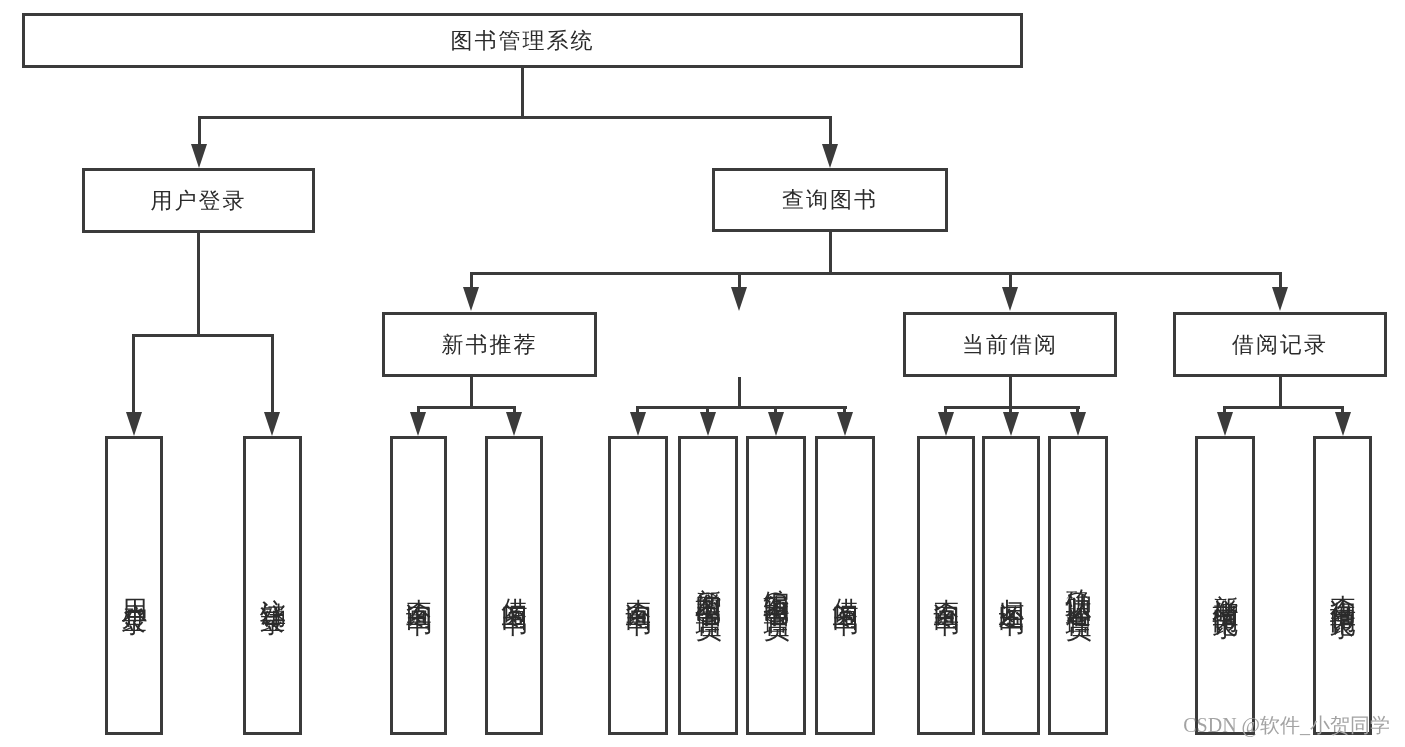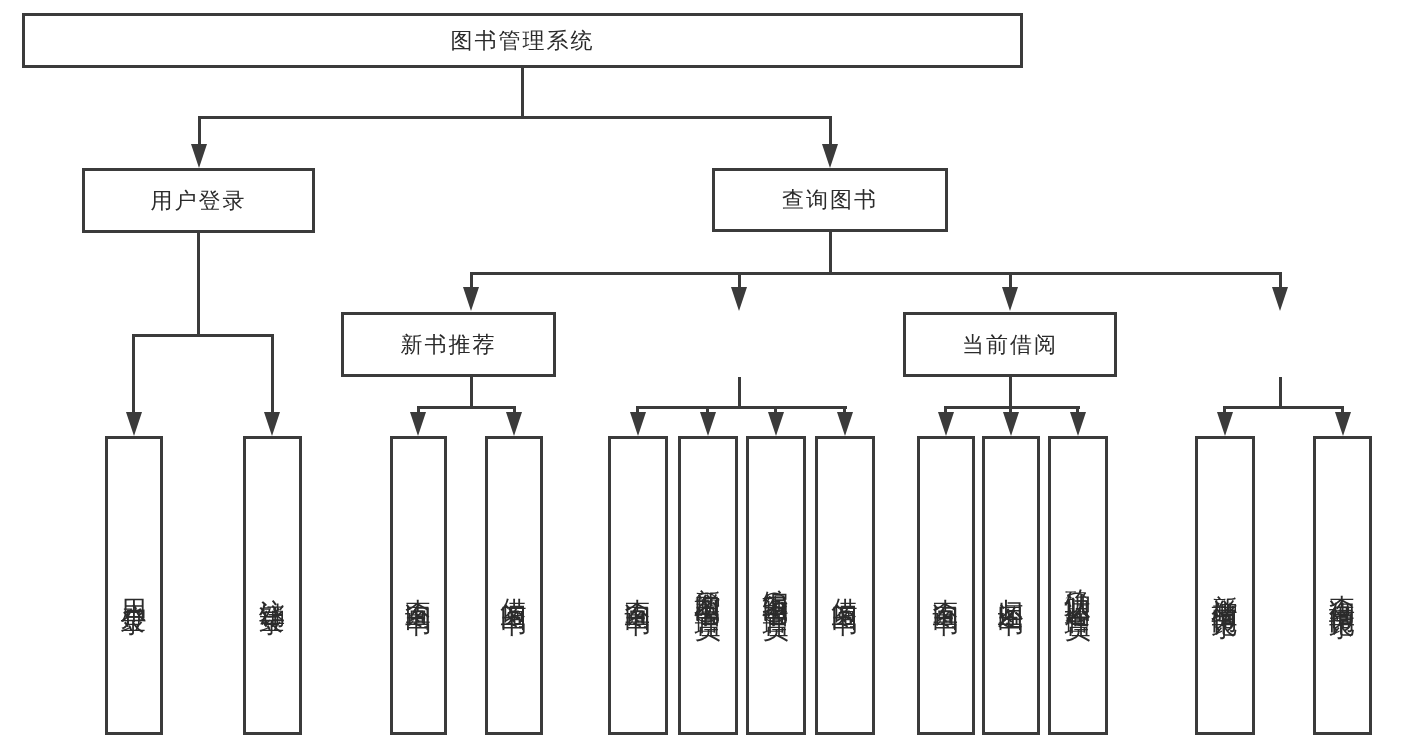--- a/index.html
+++ b/index.html
@@ -6,21 +6,21 @@
     --line:#3b3b3b;
     --text:#2b2b2b;
     --wm:#a3a3a3;
     --bg:#ffffff;
   }
   html,body{margin:0;padding:0;background:var(--bg);}
   #canvas{
     position:relative;
     width:1405px;height:747px;
     background:var(--bg);
-    font-family:Liberation Sans, sans-serif;
+    font-family:Liberation Serif, serif;
     color:var(--text);
     overflow:hidden;
   }
   .box{
     position:absolute;
     box-sizing:border-box;
     border:3px solid var(--line);
     background:var(--bg);
     display:flex;align-items:center;justify-content:center;
   }
@@ -90,25 +90,28 @@
   <div class="hline" style="left:470px;top:272px;width:812px;"></div>
   <div class="vline" style="left:470px;top:274px;height:18px;"></div>
   <div class="tri" style="left:463px;top:287px;"></div>
   <div class="vline" style="left:738px;top:274px;height:18px;"></div>
   <div class="tri" style="left:731px;top:287px;"></div>
   <div class="vline" style="left:1009px;top:274px;height:18px;"></div>
   <div class="tri" style="left:1002px;top:287px;"></div>
   <div class="vline" style="left:1279px;top:274px;height:18px;"></div>
   <div class="tri" style="left:1272px;top:287px;"></div>
 
-  <div class="box hbox" style="left:341px;top:312px;width:215px;height:65px;">
+  <div class="box hbox" style="left:382px;top:312px;width:215px;height:65px;">
     <span>新书推荐</span>
   </div>
   <div class="box hbox" style="left:903px;top:312px;width:214px;height:65px;">
     <span>当前借阅</span>
+  </div>
+  <div class="box hbox" style="left:1173px;top:312px;width:214px;height:65px;">
+    <span>借阅记录</span>
   </div>
 
   <div class="vline" style="left:470px;top:377px;height:31px;"></div>
   <div class="hline" style="left:417px;top:406px;width:99px;"></div>
   <div class="vline" style="left:417px;top:408px;height:8px;"></div>
   <div class="tri" style="left:410px;top:412px;"></div>
   <div class="vline" style="left:513px;top:408px;height:8px;"></div>
   <div class="tri" style="left:506px;top:412px;"></div>
 
   <div class="vline" style="left:738px;top:377px;height:31px;"></div>
@@ -175,14 +178,15 @@
     <span class="vtext">确认归还（管理员）</span>
   </div>
 
   <div class="box leaf" style="left:1195px;top:436px;width:60px;height:299px;">
     <span class="vtext">新增借阅记录</span>
   </div>
   <div class="box leaf" style="left:1313px;top:436px;width:59px;height:299px;">
     <span class="vtext">查询借阅记录</span>
   </div>
 
+  <div id="watermark">CSDN @软件_小贺同学</div>
 
 </div>
 
 </body></html>

